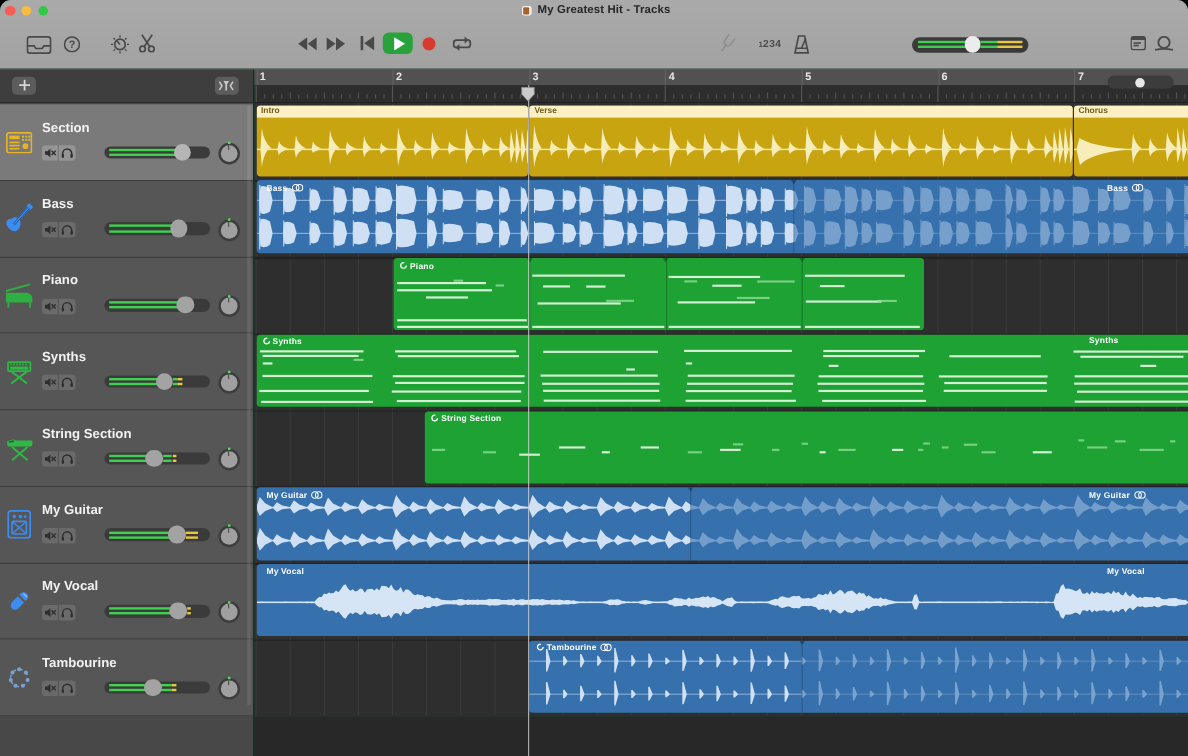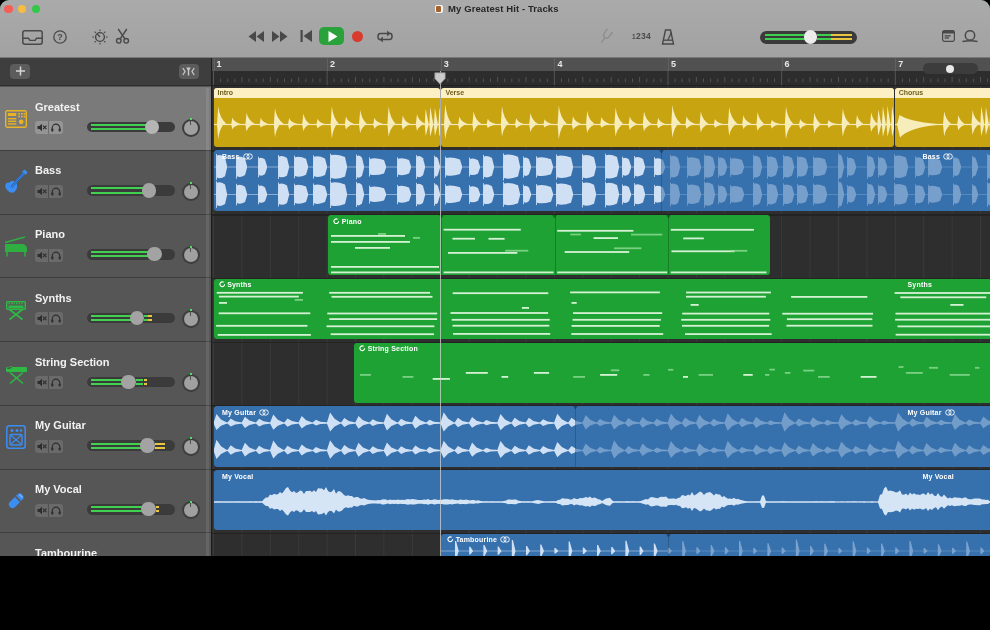--- a/index.html
+++ b/index.html
@@ -1,13 +1,13 @@
 <!DOCTYPE html>
 <html><head><meta charset="utf-8"><style>*{margin:0;padding:0;box-sizing:border-box}body{font-family:"Liberation Sans",sans-serif;width:990px;height:630px;overflow:hidden;background:#000}.abs{position:absolute}.rlabel{position:absolute;font-size:7px;font-weight:bold;color:#fff;letter-spacing:0.2px;white-space:nowrap}</style></head><body>
-<div class="abs" style="left:0;top:0;width:990px;height:556px;overflow:hidden;border-radius:9px 9px 0 0;background:#14532d">
+<div class="abs" style="left:0;top:0;width:990px;height:630px;overflow:hidden;border-radius:9px 9px 0 0;background:#14532d">
     <div class="abs" style="left:0;top:0;width:990px;height:57.5px;background:linear-gradient(#aaaaaa,#a2a2a2);border-bottom:1px solid #787878">
       <div class="abs" style="left:4.2px;top:4.7px;width:8.4px;height:8.4px;border-radius:50%;background:#f25f57"></div>
       <div class="abs" style="left:17.9px;top:4.7px;width:8.4px;height:8.4px;border-radius:50%;background:#f6bd40"></div>
       <div class="abs" style="left:31.6px;top:4.7px;width:8.4px;height:8.4px;border-radius:50%;background:#33c748"></div>
       <div class="abs" style="left:434.5px;top:4.5px;width:8.5px;height:8.5px;border-radius:2px;background:#f5f5f5"></div>
       <div class="abs" style="left:436.3px;top:6.3px;width:5px;height:5.5px;border-radius:1px;background:#a5622d"></div>
       <div class="abs" style="left:448px;top:2.5px;font-size:9.5px;font-weight:bold;color:#262626;letter-spacing:0.1px">My Greatest Hit - Tracks</div>
       <svg style="position:absolute;left:21.5px;top:29.5px" width="21" height="15" viewBox="0 0 21 15">
         <rect x="0.8" y="0.8" width="19.4" height="13.4" rx="2.2" fill="none" stroke="#494949" stroke-width="1.5"></rect>
         <path d="M0.8,8.2 L6.5,8.2 L7.8,10.4 L13.2,10.4 L14.5,8.2 L20.2,8.2" fill="none" stroke="#494949" stroke-width="1.4"></path>
@@ -129,21 +129,21 @@
           <g fill="#e8b424">
             <rect x="13.3" y="3" width="1.7" height="1.7"></rect>
             <rect x="16" y="3" width="1.7" height="1.7"></rect>
             <rect x="18.6" y="3" width="1.7" height="1.7"></rect>
             <rect x="13.3" y="5.7" width="1.7" height="1.7"></rect>
             <rect x="16" y="5.7" width="1.7" height="1.7"></rect>
             <rect x="18.6" y="5.7" width="1.7" height="1.7"></rect>
           </g>
           <circle cx="16.2" cy="11.8" r="2.4" fill="#e8b424"></circle>
         </svg>
-        <div class="abs" style="left:35px;top:13.5px;font-size:11px;font-weight:bold;color:#f2f2f2">Greatest</div>
+        <div class="abs" style="left:35px;top:13.5px;font-size:11px;font-weight:bold;color:#f2f2f2">Section</div>
         <div class="abs" style="left:35px;top:34px;width:13.5px;height:13px;border-radius:3px 0 0 3px;background:#949494;border-right:1px solid rgba(0,0,0,0.25)"></div>
         <div class="abs" style="left:49px;top:34px;width:13.5px;height:13px;border-radius:0 3px 3px 0;background:#949494"></div>
         <svg style="position:absolute;left:37px;top:36px" width="10" height="9" viewBox="0 0 10 9">
           <path d="M0.5,3 L2.5,3 L5,0.8 L5,8.2 L2.5,6 L0.5,6 Z" fill="#2e2e2e"></path>
           <line x1="6" y1="2.6" x2="9.4" y2="6.2" stroke="#2e2e2e" stroke-width="1.1"></line>
           <line x1="9.4" y1="2.6" x2="6" y2="6.2" stroke="#2e2e2e" stroke-width="1.1"></line>
         </svg>
         <svg style="position:absolute;left:50.5px;top:36px" width="10" height="9" viewBox="0 0 10 9">
           <path d="M1.2,8 L1.2,5 A3.8,3.8 0 0 1 8.8,5 L8.8,8" fill="none" stroke="#2e2e2e" stroke-width="1.2"></path>
           <rect x="0.4" y="5.4" width="1.9" height="3.2" rx="0.9" fill="#2e2e2e"></rect>

